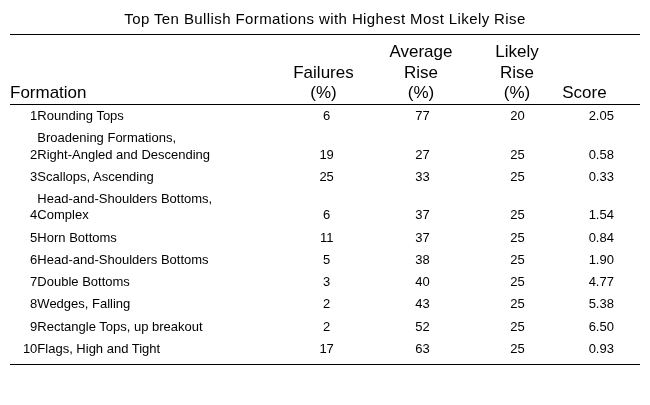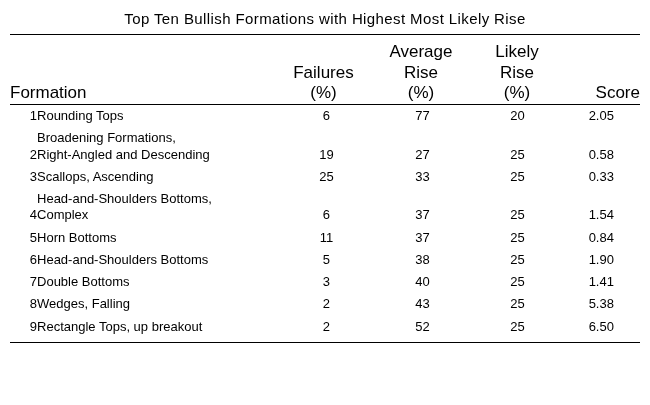--- a/index.html
+++ b/index.html
@@ -51,21 +51,21 @@
     padding-bottom: 4px;
   }
   .hdr-formation {
     text-align: left;
     padding-left: 4px;
   }
   .hdr-num {
     text-align: center;
   }
   .hdr-score {
-    text-align: right;
+    text-align: left;
     padding-right: 6px;
   }
   .hdr-lines {
     display: block;
     line-height: 1.22;
   }
   .spacer-row td {
     height: 7px;
   }
   tbody tr.item td {
@@ -234,21 +234,21 @@
         <td class="score">1.90</td>
       </tr>
       <tr class="item">
         <td class="rank">7</td>
         <td class="name">
           <span>Double Bottoms</span>
         </td>
         <td class="val">3</td>
         <td class="val">40</td>
         <td class="val">25</td>
-        <td class="score">1.41</td>
+        <td class="score">4.77</td>
       </tr>
       <tr class="item">
         <td class="rank">8</td>
         <td class="name">
           <span>Wedges, Falling</span>
         </td>
         <td class="val">2</td>
         <td class="val">43</td>
         <td class="val">25</td>
         <td class="score">5.38</td>
@@ -256,18 +256,28 @@
       <tr class="item">
         <td class="rank">9</td>
         <td class="name">
           <span>Rectangle Tops, up breakout</span>
         </td>
         <td class="val">2</td>
         <td class="val">52</td>
         <td class="val">25</td>
         <td class="score">6.50</td>
       </tr>
+      <tr class="item">
+        <td class="rank">10</td>
+        <td class="name">
+          <span>Flags, High and Tight</span>
+        </td>
+        <td class="val">17</td>
+        <td class="val">63</td>
+        <td class="val">25</td>
+        <td class="score">0.93</td>
+      </tr>
     </tbody>
   </table>
 
   <div class="rule bottom-rule"></div>
 
 </div>
 
 </body></html>

